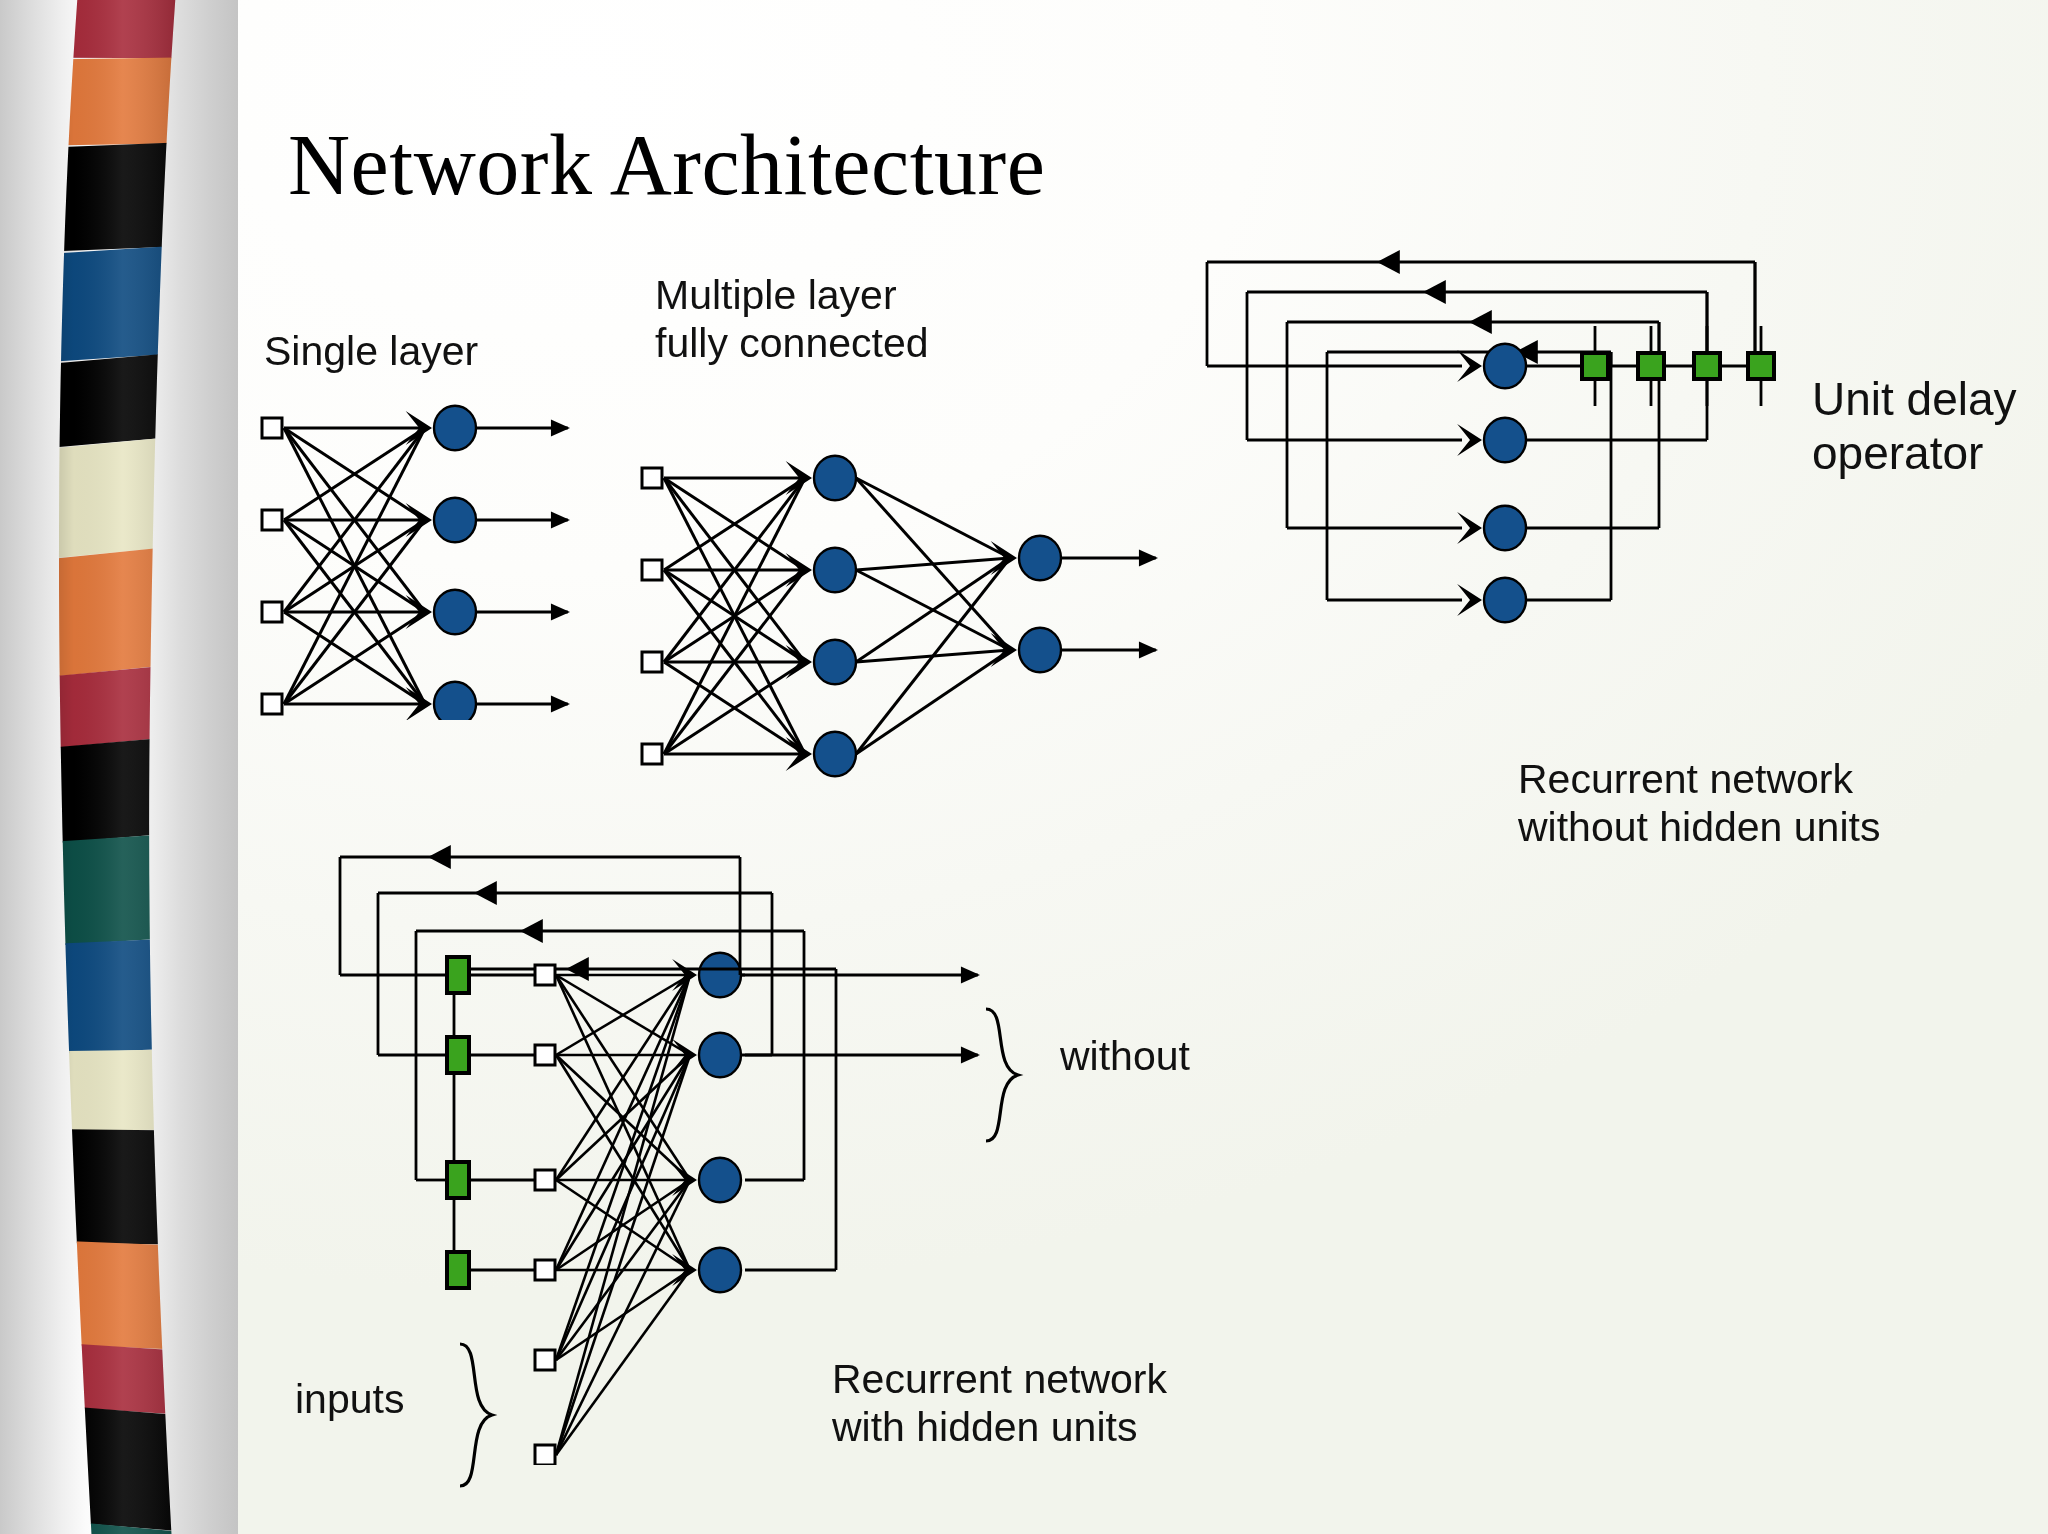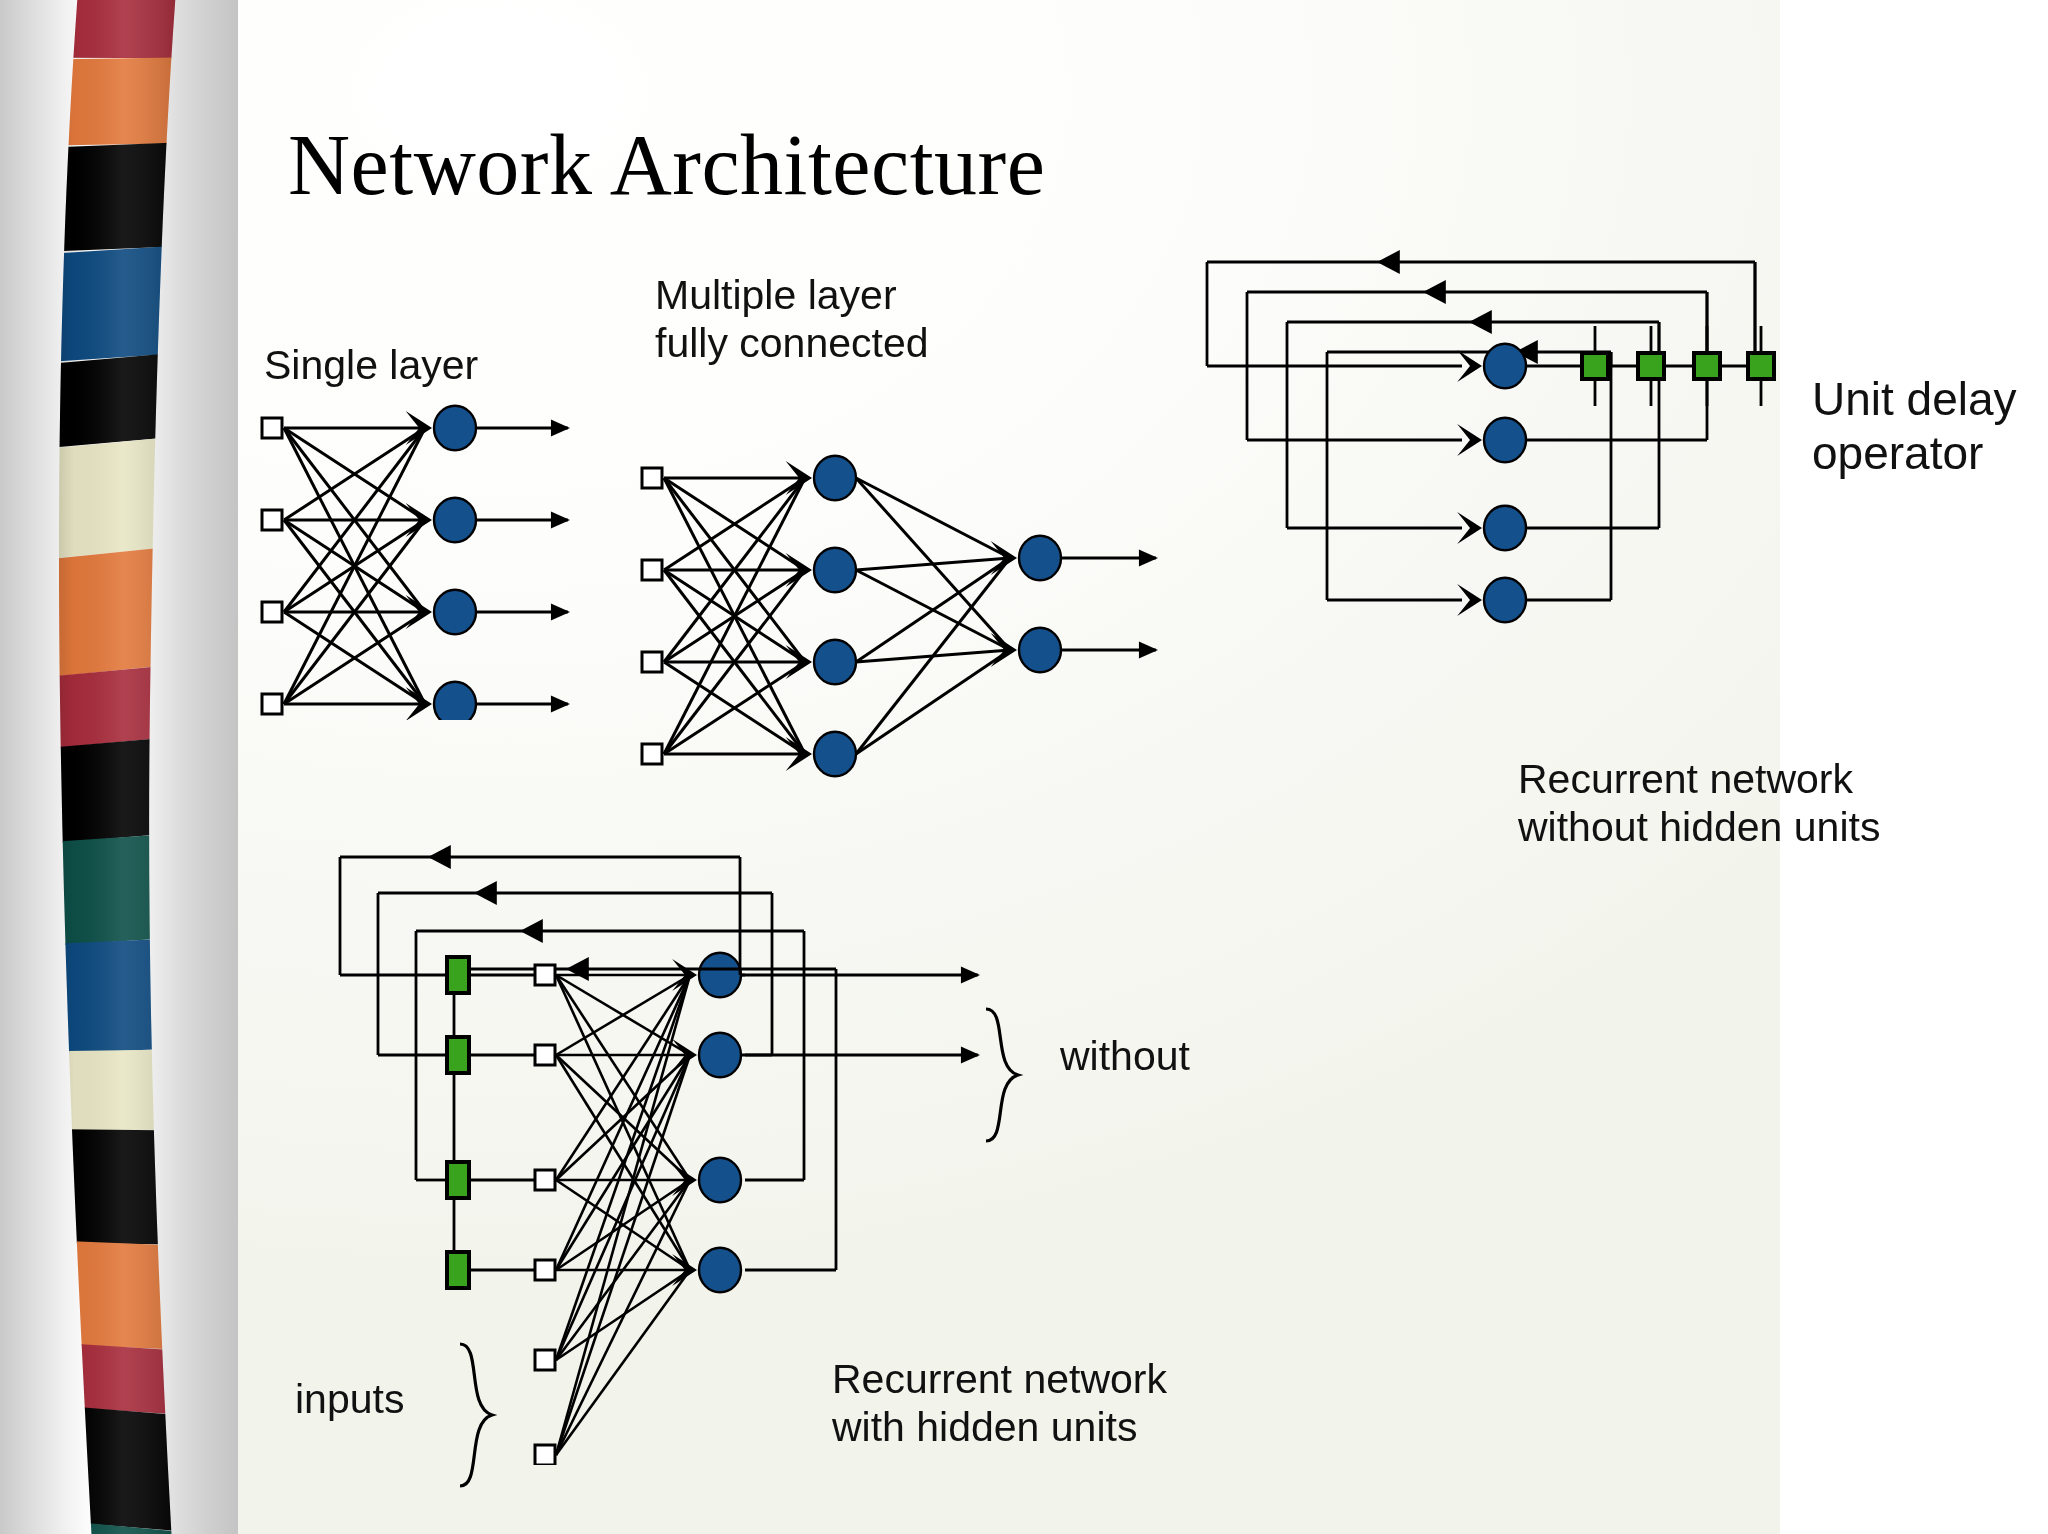--- a/index.html
+++ b/index.html
@@ -5,21 +5,21 @@
   html,body{margin:0;padding:0;}
   body{
     width:2048px;height:1534px;
     background:#ffffff;
     font-family:"Liberation Sans", sans-serif;
     overflow:hidden;
     position:relative;
   }
   
   #slide{
-    position:absolute;left:0;top:0;width:1780px;height:1534px;
+    position:absolute;left:0;top:0;width:2048px;height:1534px;
     background:
       radial-gradient(ellipse 1700px 1200px at 28% 6%, #ffffff 0%, #fdfdfb 40%, #f7f8f3 70%, #f2f4ec 100%);
   }
   
   #ribbon-wrap{
     position:absolute;left:0;top:0;width:238px;height:1534px;
     overflow:hidden;
   }
   .ribbon-shadow{
     position:absolute;left:0;top:0;width:238px;height:1534px;
@@ -39,21 +39,21 @@
   }
   
   .caption{
     position:absolute;
     font-family:"Liberation Sans", sans-serif;
     font-size:41px;
     line-height:1.18;
     color:#111111;
     white-space:pre;
   }
-  #cap-single{left:264px;top:341px;text-align:right;}
+  #cap-single{left:264px;top:327px;text-align:right;}
   #cap-multi{left:655px;top:271px;}
   #cap-unitdelay{left:1812px;top:372px;font-size:46px;}
   #cap-recur-nohidden{left:1518px;top:755px;}
   #cap-recur-hidden{left:832px;top:1355px;}
   #cap-outputs{left:1060px;top:1032px;}
   #cap-inputs{left:295px;top:1375px;}
   
   .diagram{position:absolute;}
   .brace{
     position:absolute;

